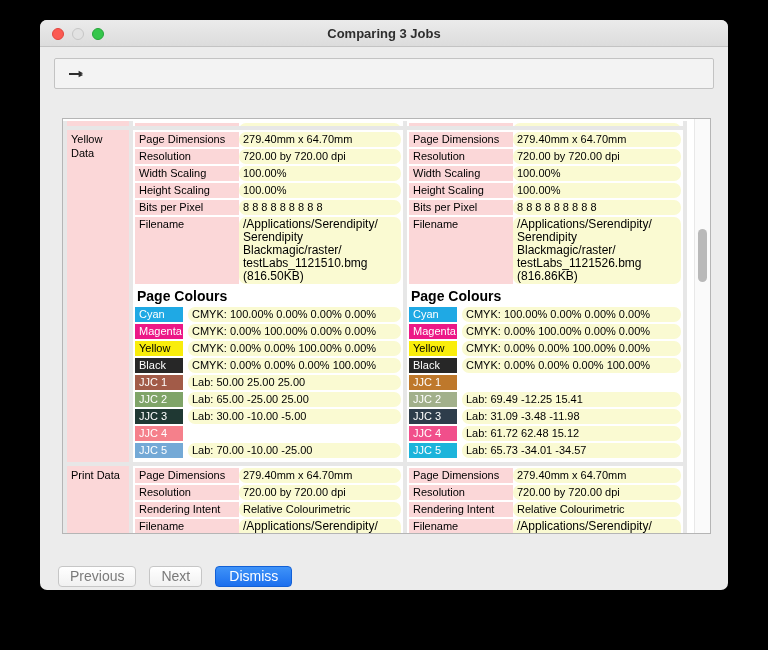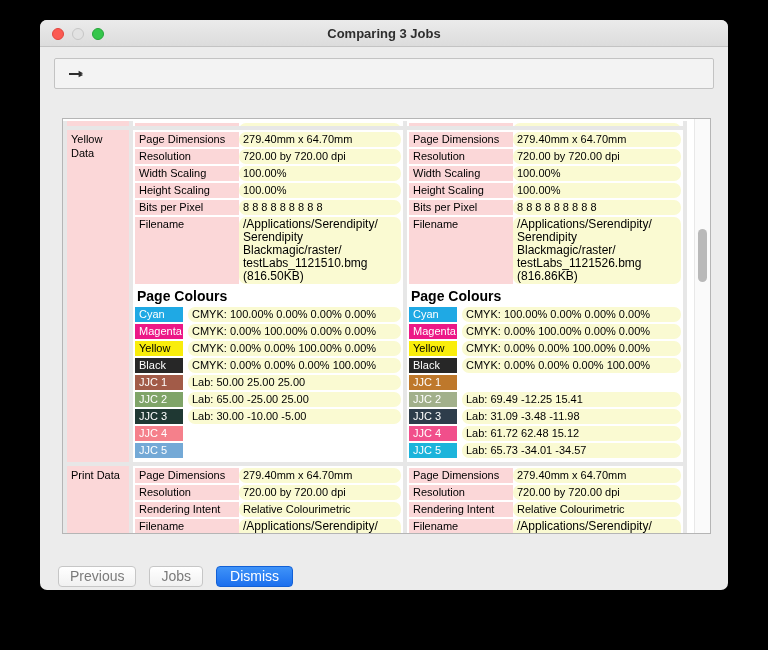--- a/index.html
+++ b/index.html
@@ -161,20 +161,21 @@
             </div>
             <div class="crow">
               <div class="swatch" style="background-color: rgb(31, 56, 51); color: rgb(255, 255, 255);">JJC 3</div>
               <div class="cell val">Lab: 30.00 -10.00 -5.00</div>
             </div>
             <div class="crow">
               <div class="swatch" style="background-color: rgb(245, 128, 139); color: rgb(255, 255, 255);">JJC 4</div>
             </div>
             <div class="crow">
               <div class="swatch" style="background-color: rgb(116, 169, 214); color: rgb(255, 255, 255);">JJC 5</div>
+              <div class="cell val">Lab: 70.00 -10.00 -25.00</div>
             </div>
           </div>
 
           <div class="panel">
             <div class="frow">
               <div class="cell lab">Page Dimensions</div>
               <div class="cell val">279.40mm x 64.70mm</div>
             </div>
             <div class="frow">
               <div class="cell lab">Resolution</div>
@@ -285,17 +286,17 @@
 
       </div>
     </div>
     <div class="vscroll">
       <div class="vthumb"></div>
     </div>
   </div>
 
   <div class="footer">
     <button class="btn">Previous</button>
-    <button class="btn">Jobs</button>
+    <button class="btn">Next</button>
     <button class="btn btn-dismiss">Dismiss</button>
   </div>
 
 </div>
 
 </body></html>

